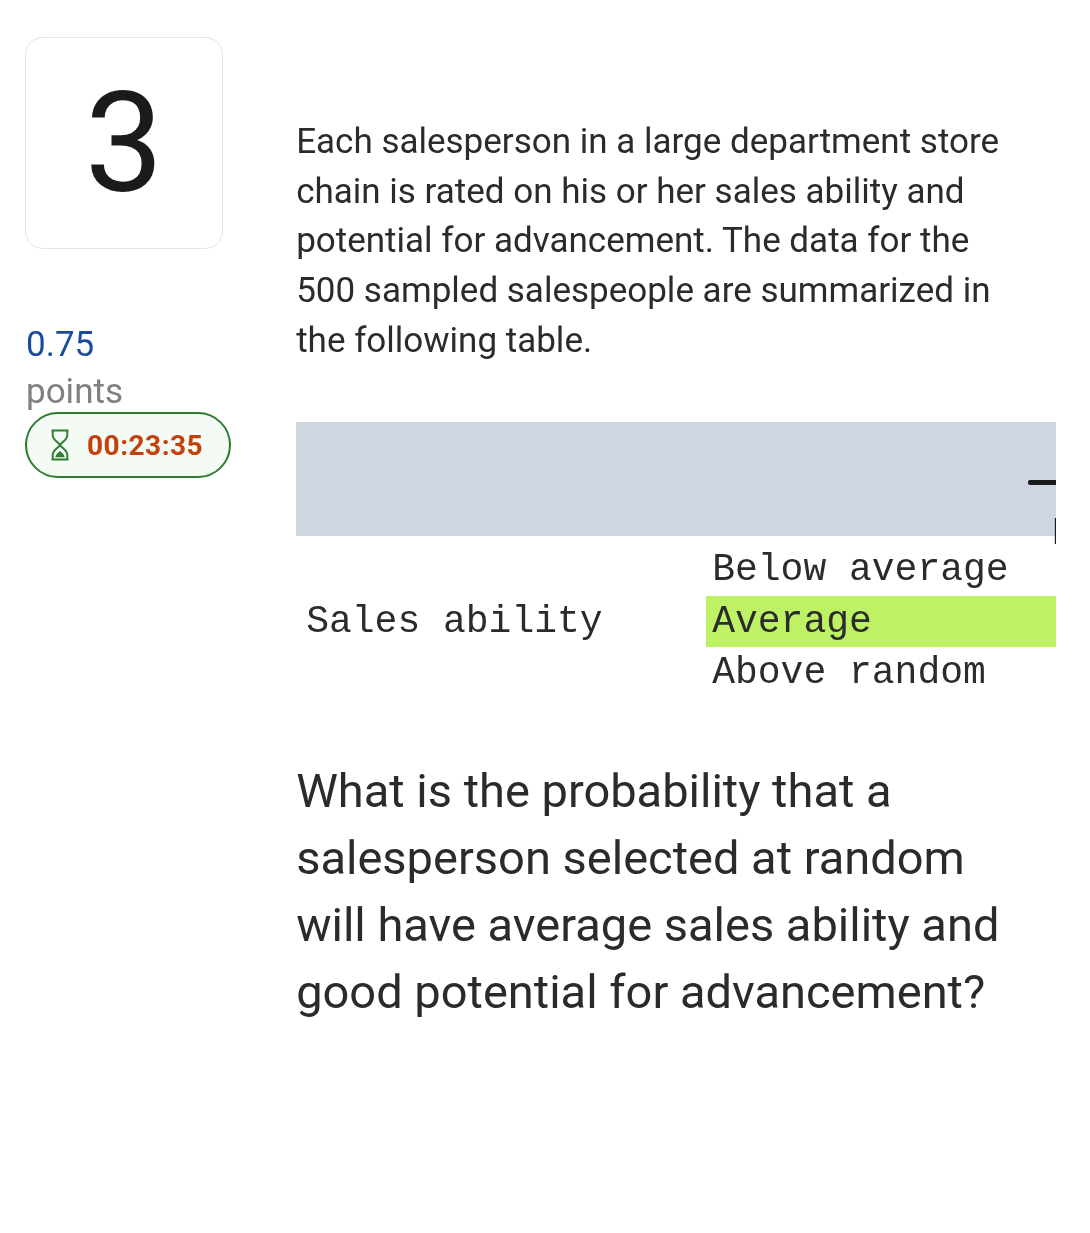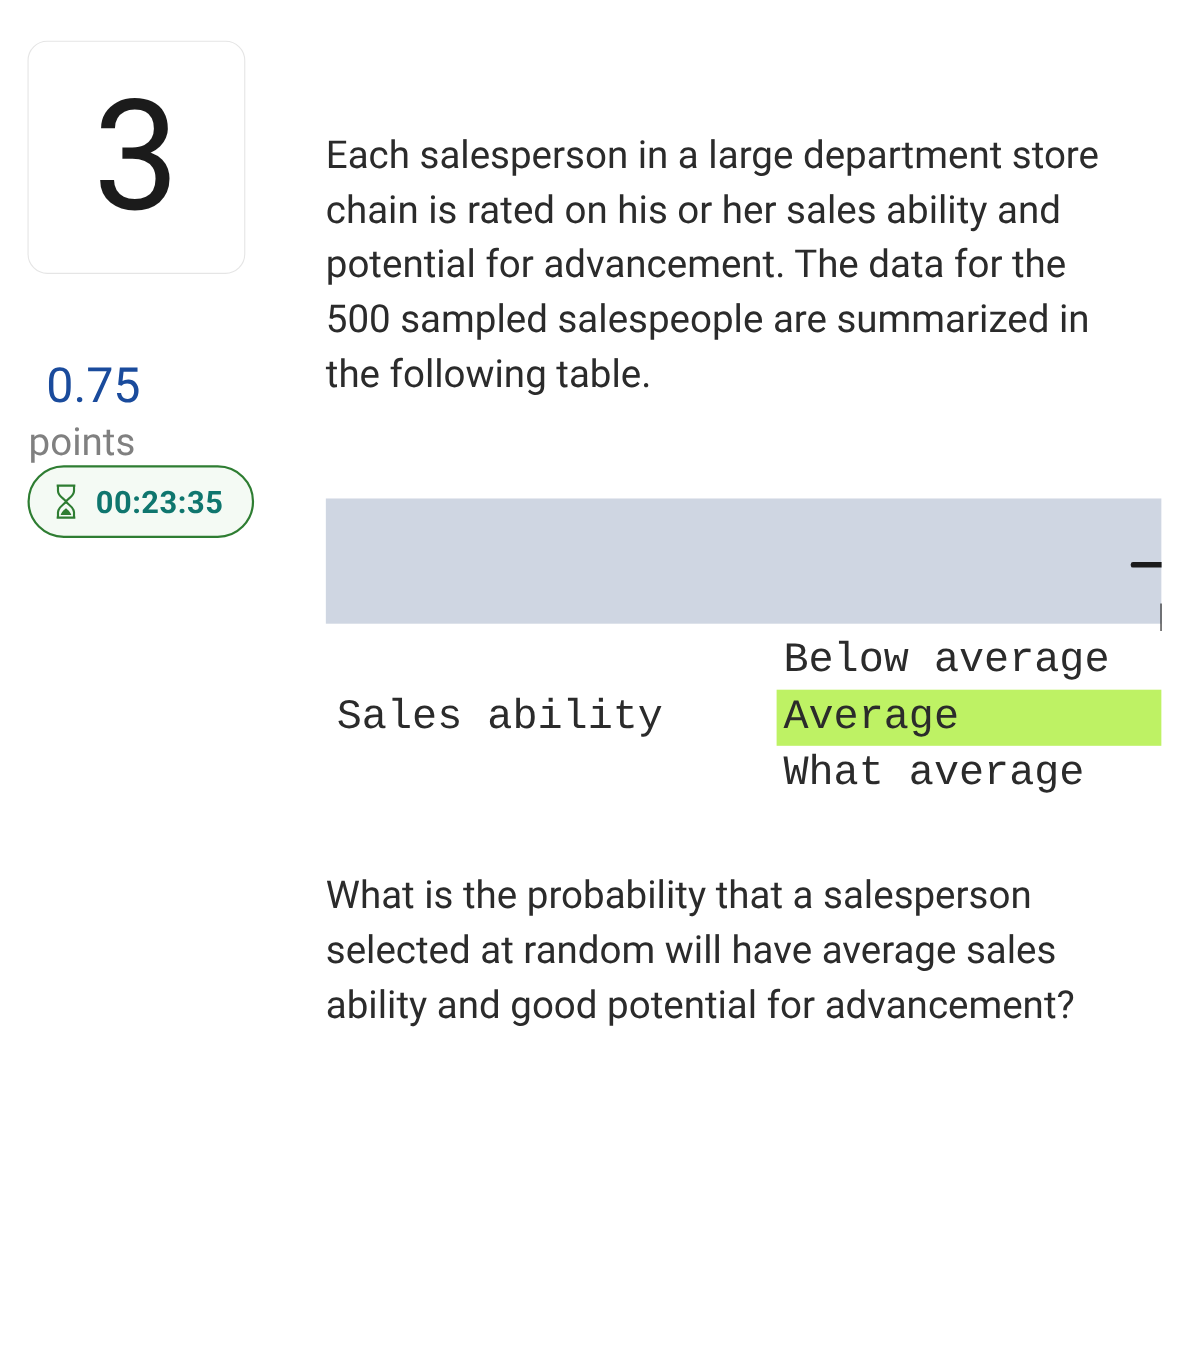--- a/index.html
+++ b/index.html
@@ -36,24 +36,24 @@
       display: flex;
       align-items: center;
       justify-content: center;
       font-size: 140px;
       font-weight: 400;
       color: #1b1b1b;
       line-height: 1;
       margin-bottom: 75px;
     }
     .points-value {
-      font-size: 44px;
+      font-size: 35px;
       color: #1a4b9c;
       margin-bottom: 6px;
-      margin-left: 17px;
+      margin-left: 1px;
     }
     .points-label {
       font-size: 35px;
       color: #808080;
       margin-left: 1px;
     }
     .timer-pill {
       display: inline-flex;
       align-items: center;
       gap: 14px;
@@ -63,33 +63,33 @@
       background: #f4faf4;
     }
     .timer-icon {
       width: 26px;
       height: 34px;
       flex-shrink: 0;
     }
     .timer-text {
       font-size: 28px;
       font-weight: 700;
-      color: #0f766e;
+      color: #c2410c;
       letter-spacing: 0.5px;
     }
     .content {
       flex: 1;
       padding-top: 80px;
       position: relative;
     }
     .question-text {
       font-size: 35px;
       line-height: 1.42;
       color: #2b2b2b;
-      margin-bottom: 88px;
+      margin-bottom: 57px;
       max-width: 710px;
     }
     .table-wrap {
       margin-bottom: 60px;
       width: 760px;
       overflow: hidden;
     }
     .header-band {
       background: #cfd6e2;
       height: 114px;
@@ -133,21 +133,21 @@
       display: flex;
       flex-direction: column;
     }
     .cat-row {
       padding: 0 6px;
     }
     .cat-even {
       background: #bef264;
     }
     .followup-text {
-      font-size: 35px;
+      font-size: 47px;
       line-height: 1.42;
       color: #2b2b2b;
       max-width: 710px;
     }
   </style>
 </head>
 <body>
 
 <div class="container">
   <div class="sidebar">
@@ -173,20 +173,20 @@
         <div class="scroll-hint"></div>
         <div class="cutoff-letter">F</div>
       </div>
       <div class="data-rows">
         <div class="row-label-col">
           <span>Sales ability</span>
         </div>
         <div class="category-col">
           <div class="cat-row">Below average</div>
           <div class="cat-row cat-even">Average</div>
-          <div class="cat-row">What average</div>
+          <div class="cat-row">Above random</div>
         </div>
       </div>
     </div>
 
     <p class="followup-text">What is the probability that a salesperson selected at random will have average sales ability and good potential for advancement?</p>
   </div>
 </div>
 
 </body></html>

